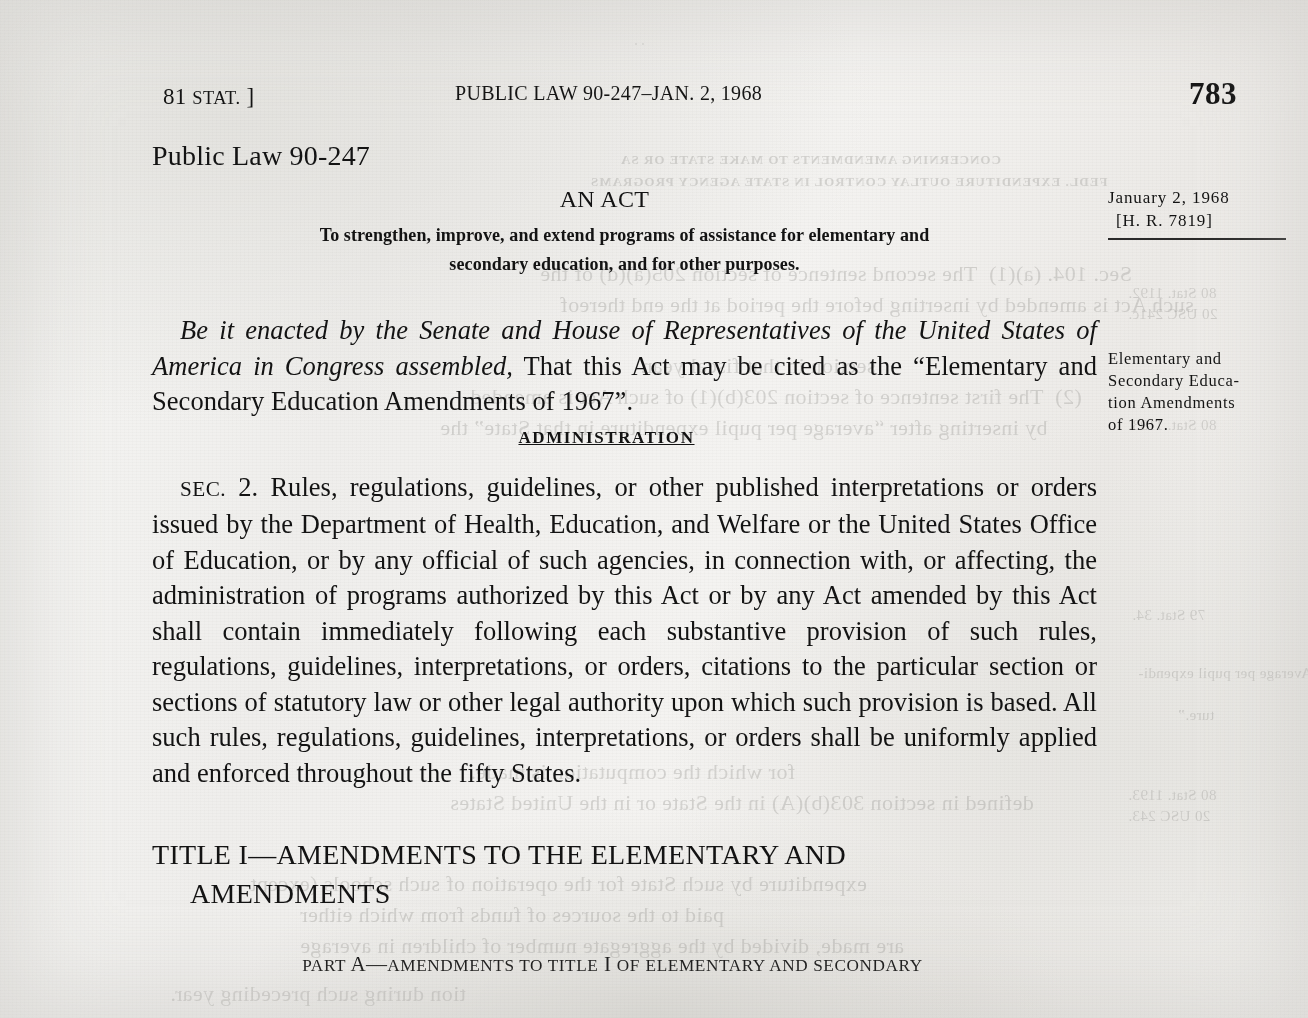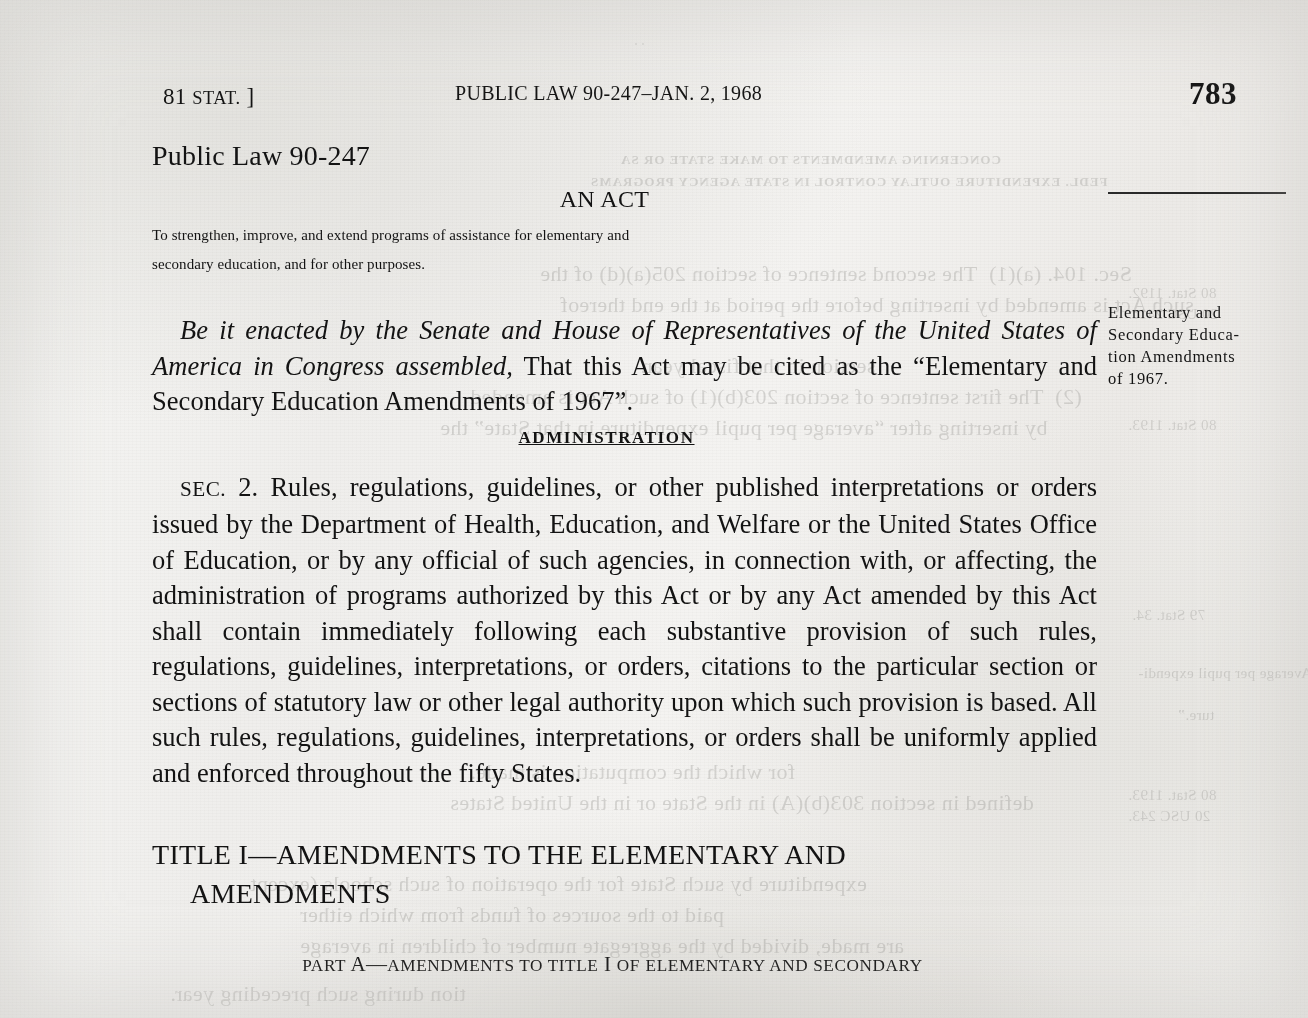--- a/index.html
+++ b/index.html
@@ -122,24 +122,24 @@
 
   .an-act {
     text-align: center;
     font-size: 24px;
     letter-spacing: 0.4px;
     margin: 0 0 8px 0;
     padding-right: 40px;
   }
 
   .act-sub {
-    text-align: left;
-    font-size: 15px;
+    text-align: center;
+    font-size: 18px;
     line-height: 29px;
-    font-weight: 400;
+    font-weight: 700;
     margin: 0 0 34px 0;
     letter-spacing: 0.1px;
   }
 
   .enacting {
     font-size: 26.5px;
     line-height: 35.5px;
     margin: 0 0 6px 0;
     text-align: justify;
     letter-spacing: 0.05px;
@@ -300,20 +300,24 @@
     </div>
 
     <div class="part-head">
       <span><span class="smc">Part</span><span> A—</span><span class="smc">Amendments</span><span class="smc"> to </span><span class="smc">Title</span><span> I </span><span class="smc">of</span><span> </span><span class="smc">Elementary</span><span class="smc"> and </span><span class="smc">Secondary</span></span><br>
       
     </div>
 
   </div>
 
   <div class="marginalia">
+    <div class="date-note">
+      <div>January 2, 1968</div>
+      <div style="padding-left:8px;">[H. R. 7819]</div>
+    </div>
     <div class="note-rule"></div>
     <div class="side-note">
       <div>Elementary and</div>
       <div>Secondary Educa-</div>
       <div>tion Amendments</div>
       <div>of 1967.</div>
     </div>
   </div>
 
   <div class="grain"></div>

